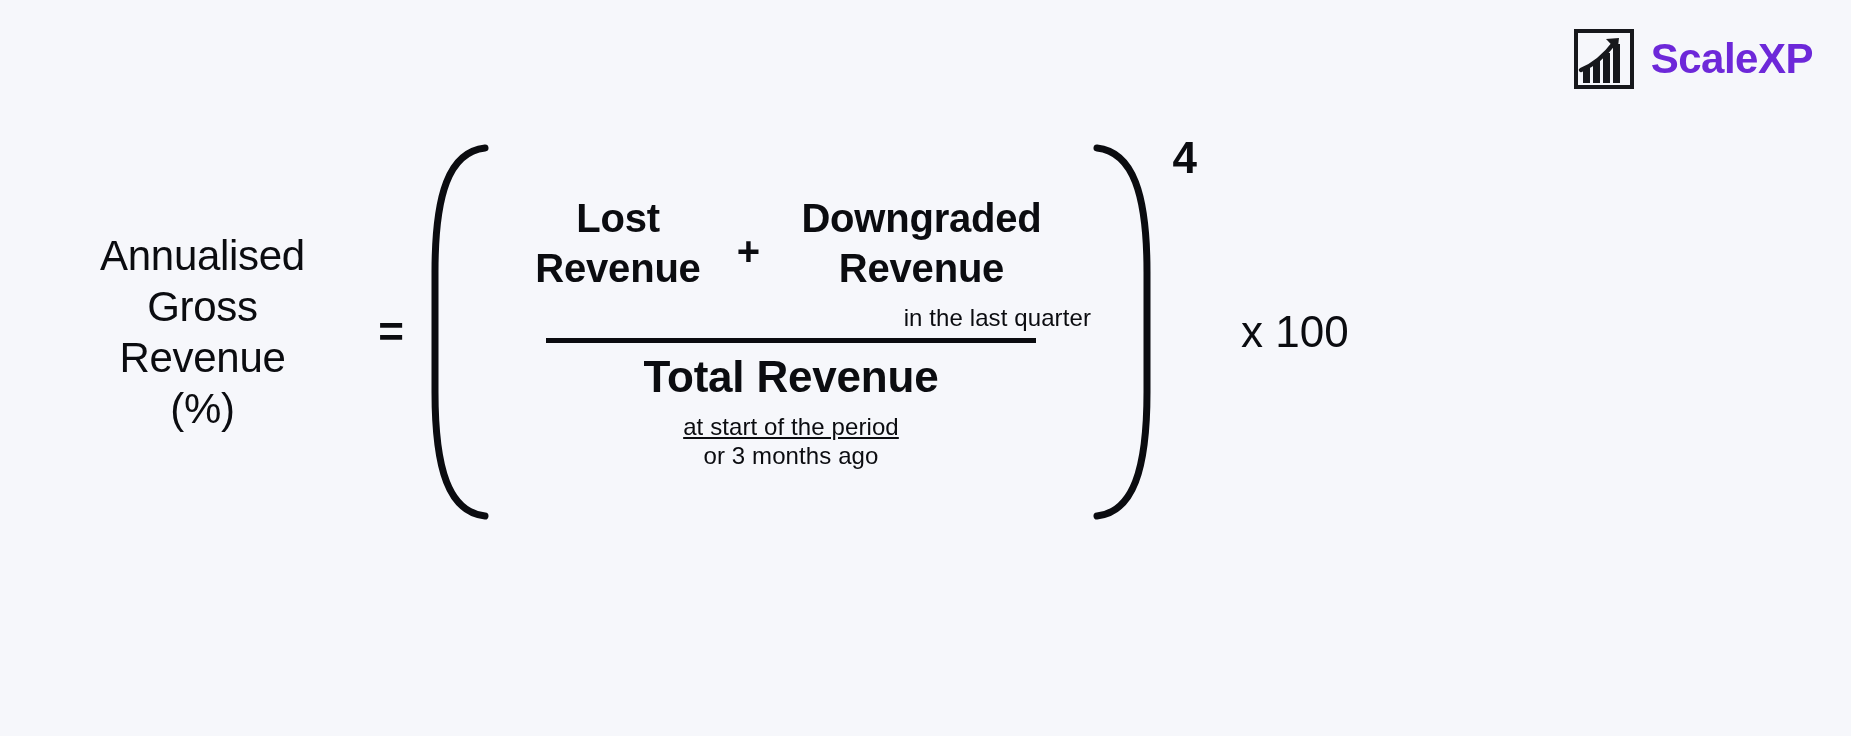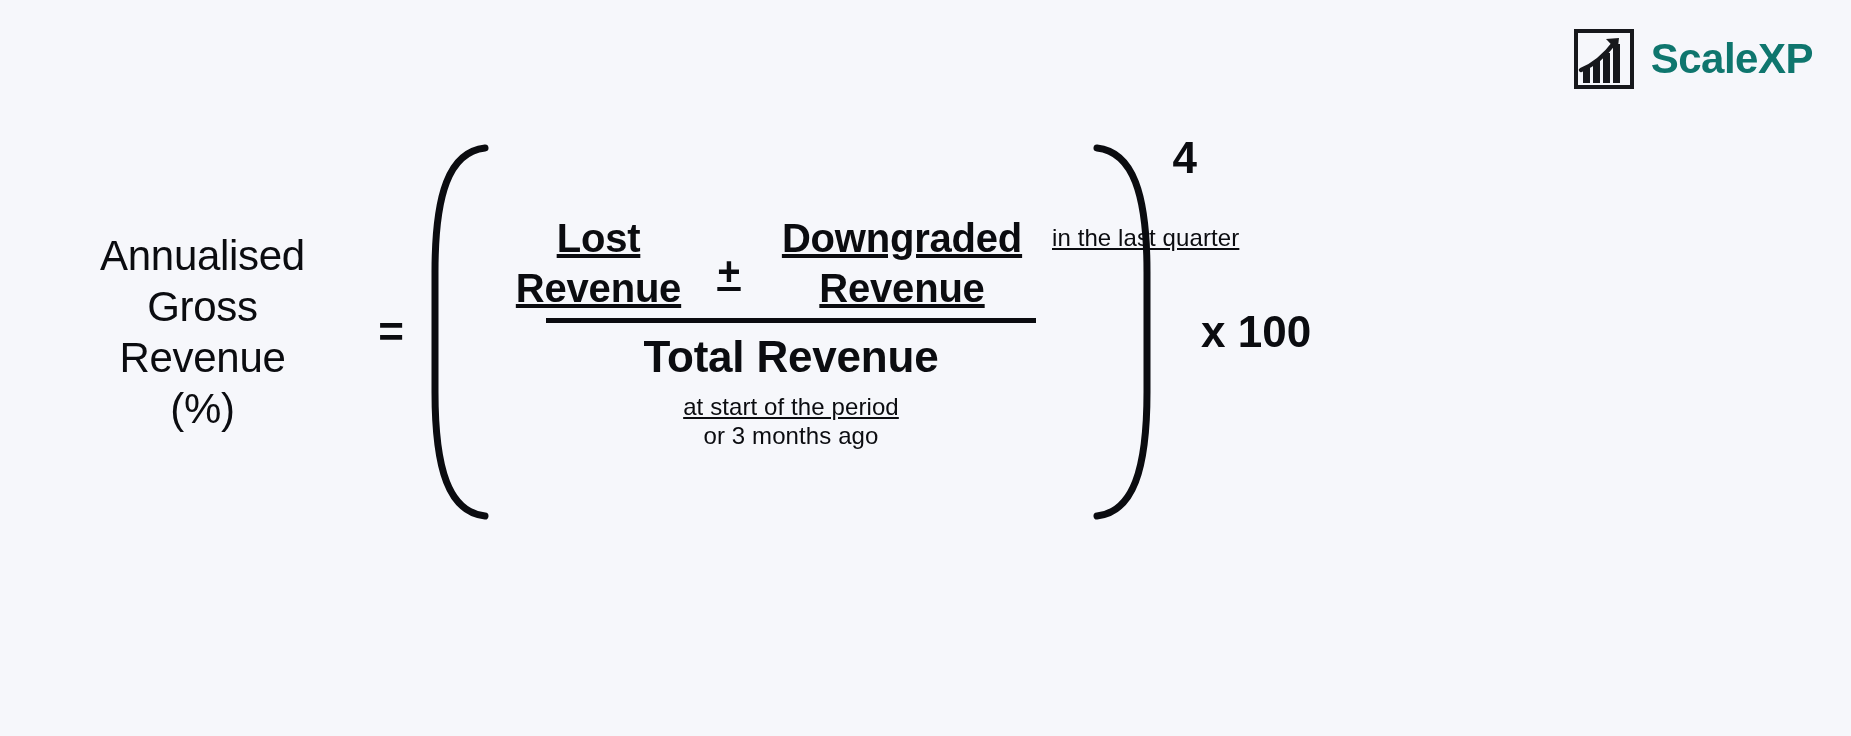--- a/index.html
+++ b/index.html
@@ -28,21 +28,21 @@
   }
   .brand-mark {
     width: 62px;
     height: 62px;
     display: block;
   }
   .brand-name {
     font-size: 42px;
     font-weight: bold;
     letter-spacing: -0.5px;
-    color: #0f766e;
+    color: #6d28d9;
     line-height: 1;
     white-space: nowrap;
   }
 
   
   .formula {
     position: absolute;
     left: 0;
     top: 92px;
     width: 1470px;
@@ -96,22 +96,22 @@
     flex-direction: column;
     justify-content: center;
     align-items: center;
     padding: 0 2px;
     position: relative;
   }
 
   .numerator {
     width: 100%;
     display: flex;
-    align-items: flex-start;
-    text-decoration: underline;
+    flex-direction: column;
+    align-items: flex-end;
   }
   .num-terms {
     display: flex;
     flex-direction: row;
     align-items: center;
     justify-content: center;
     width: 100%;
     gap: 0;
   }
   .term {
@@ -168,23 +168,23 @@
     position: absolute;
     font-size: 44px;
     font-weight: bold;
     line-height: 1;
     top: -6px;
     right: -42px;
   }
 
   .multiplier {
     font-size: 44px;
-    font-weight: bold;
-    line-height: 1;
-    margin-left: 46px;
+    font-weight: normal;
+    line-height: 1;
+    margin-left: 86px;
     white-space: nowrap;
   }
 </style>
 </head>
 <body>
 
 <div class="brand">
   <span class="brand-mark">
     <svg viewBox="0 0 62 62" xmlns="http://www.w3.org/2000/svg" aria-hidden="true">
       <rect x="3" y="3" width="56" height="56" fill="none" stroke="#17181c" stroke-width="4"></rect>

